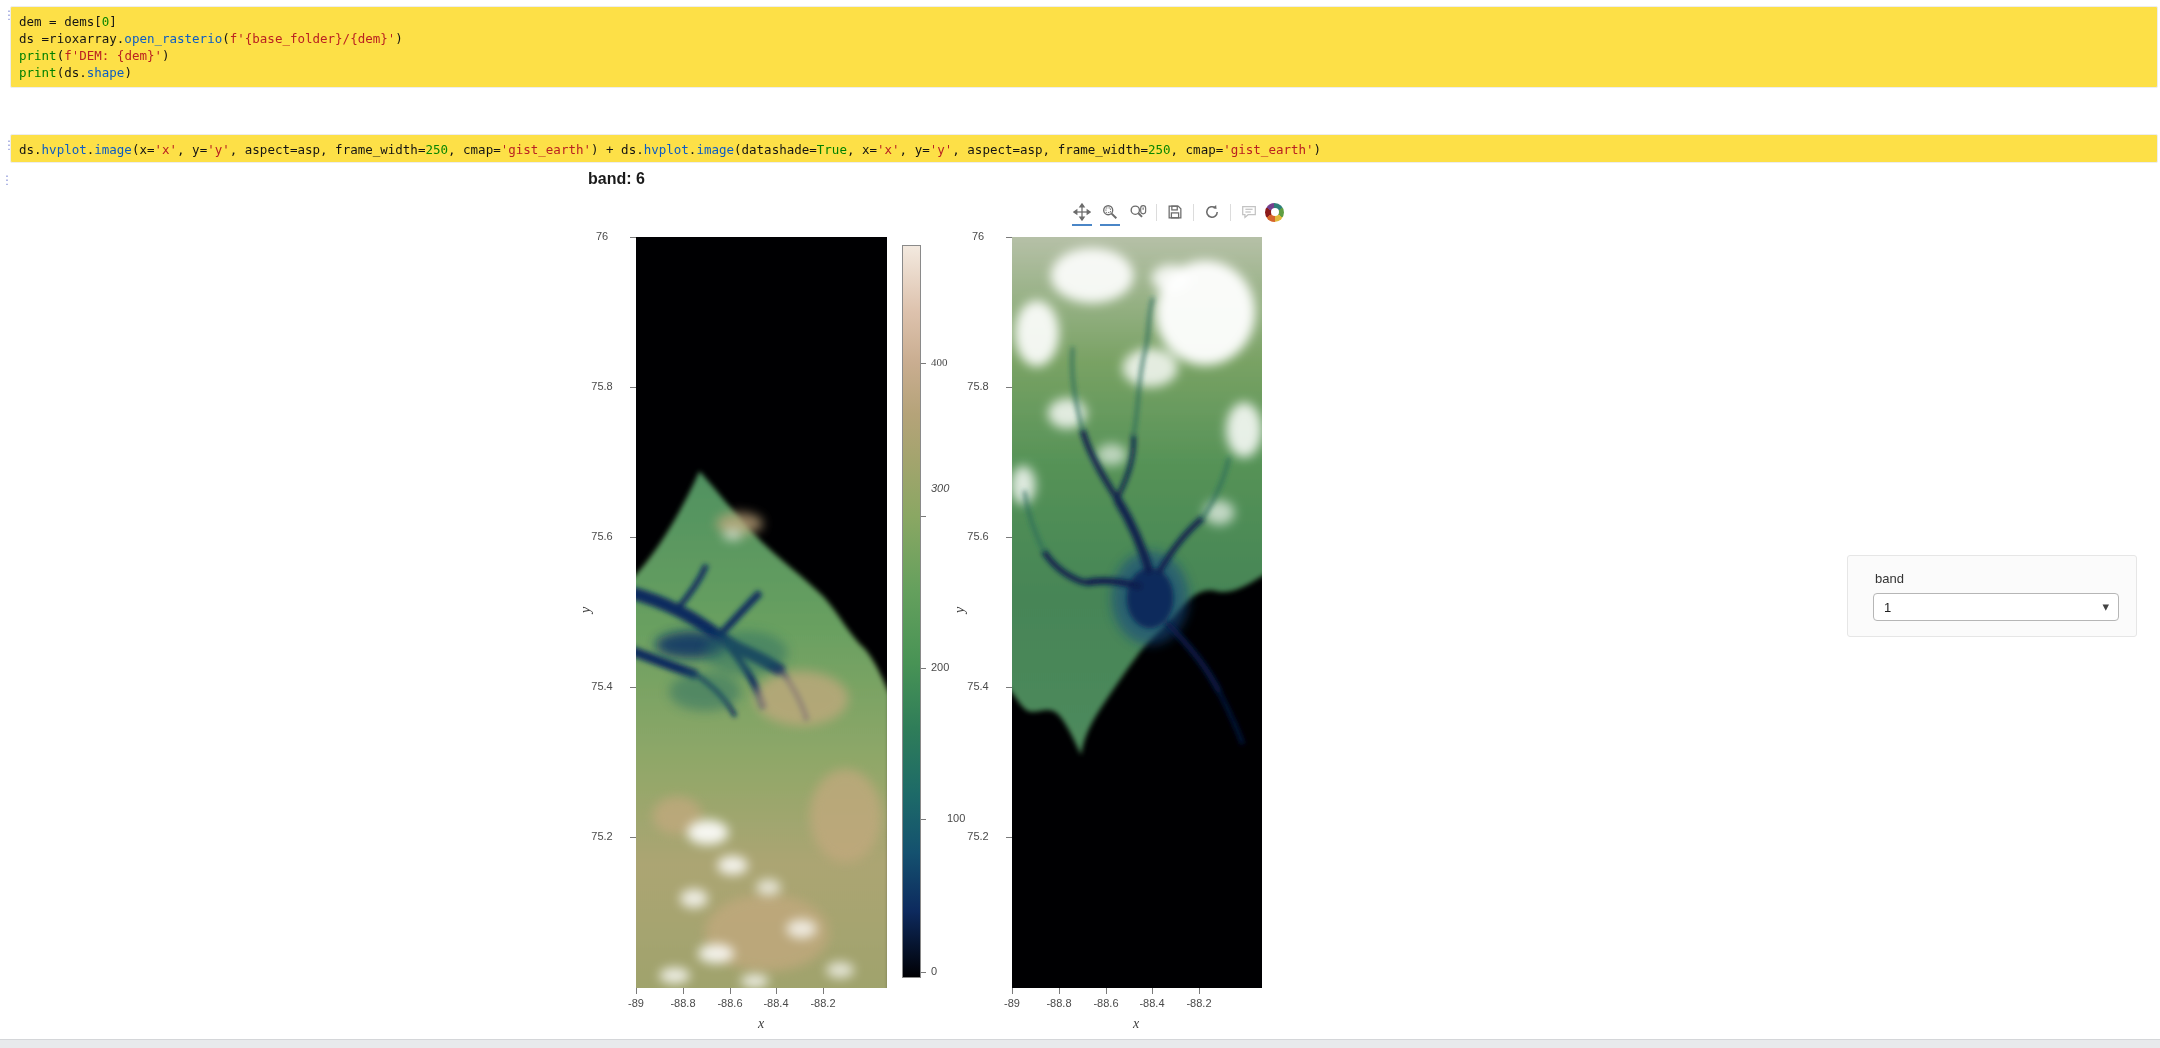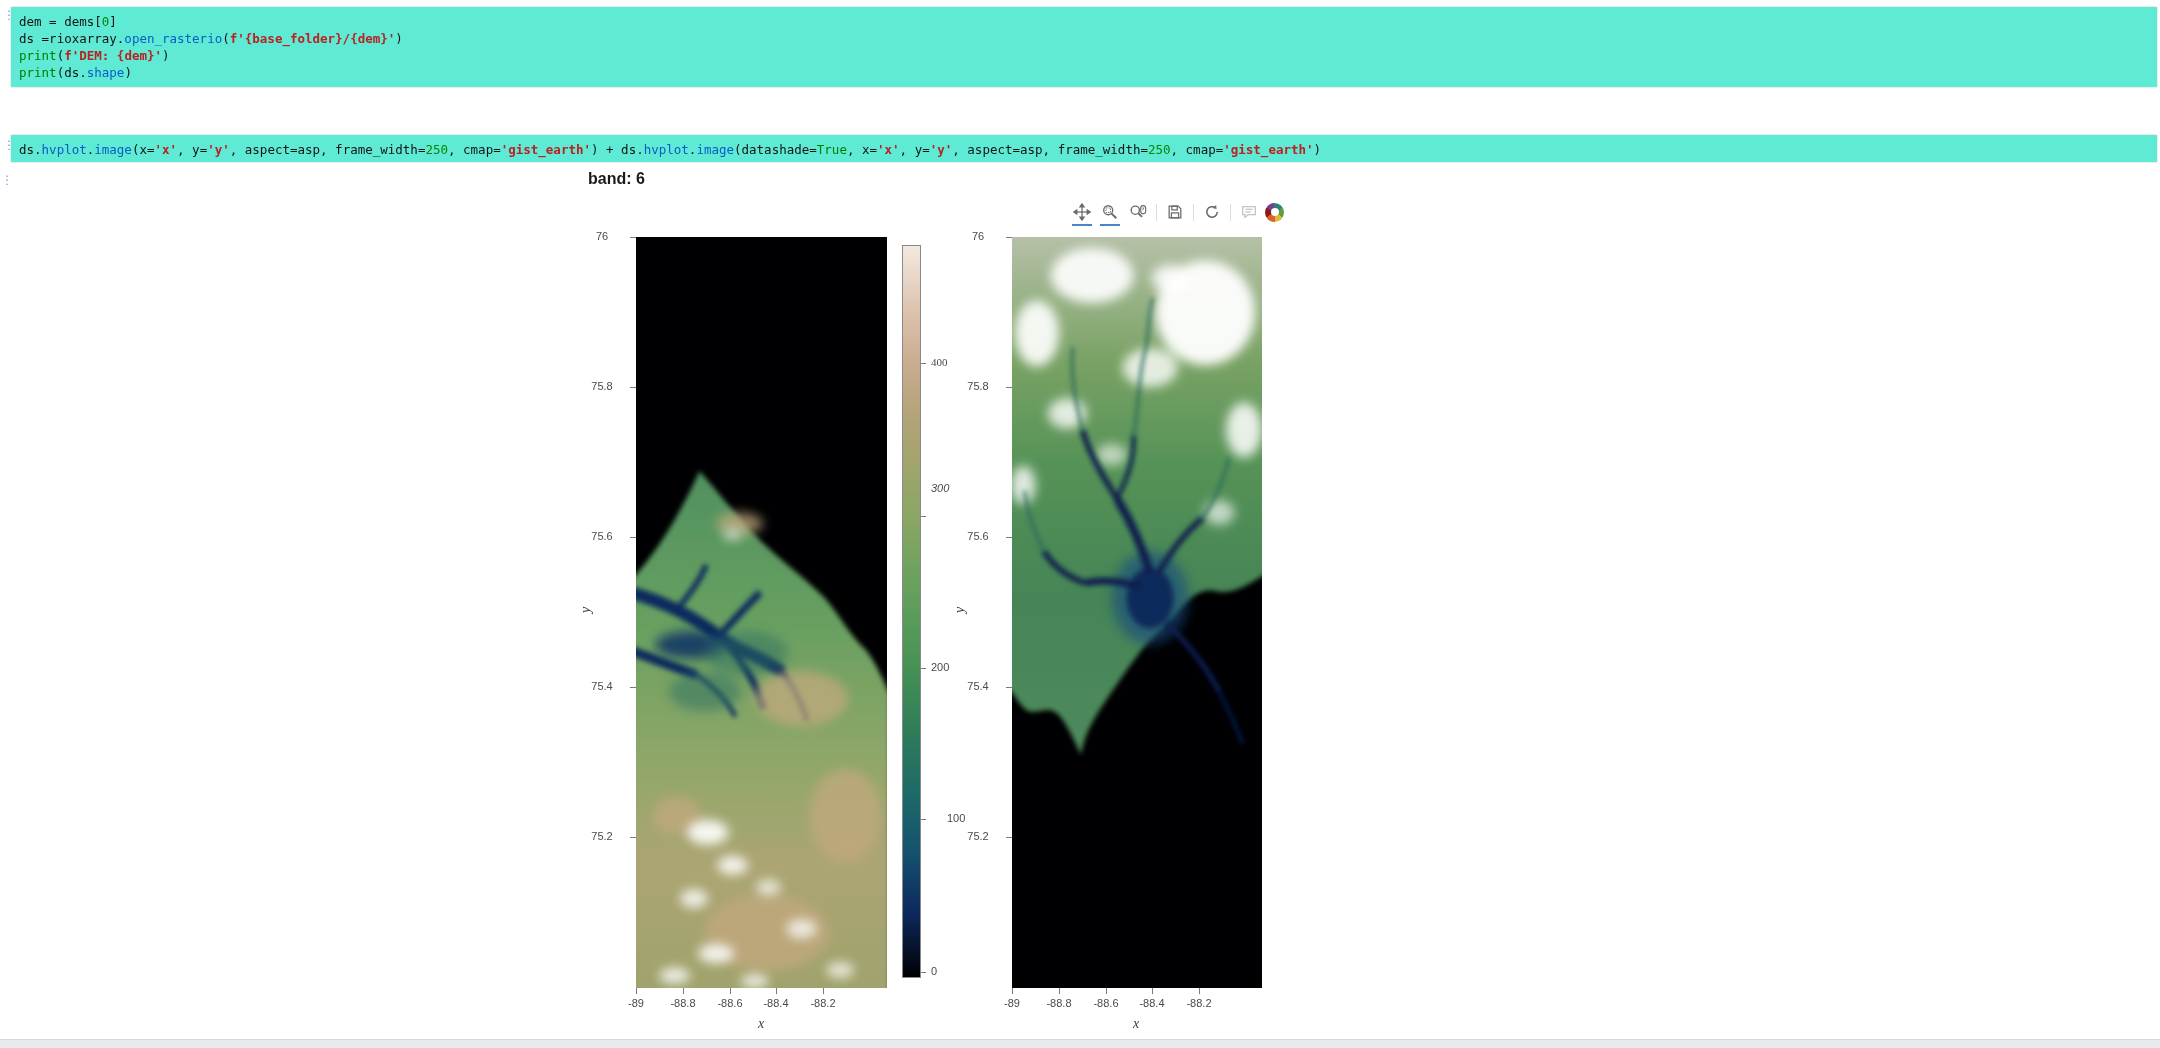--- a/index.html
+++ b/index.html
@@ -4,28 +4,28 @@
 <style>
   * { margin:0; padding:0; box-sizing:border-box; }
   html,body { background:#fff; }
   body { font-family:"Liberation Sans", sans-serif; }
   .page { position:relative; width:2160px; height:1048px; background:#ffffff; overflow:hidden; }
 
   
   .cell-marker { position:absolute; left:3px; font-size:12px; color:#8892d8; line-height:10px; cursor:grab; }
   .code-cell {
     position:absolute; left:10px; width:2148px;
-    background:#5eead4; border:1px solid #ededed; border-radius:2px;
+    background:#fde047; border:1px solid #ededed; border-radius:2px;
     padding:6px 8px; font-family:"DejaVu Sans Mono", monospace;
     font-size:12.5px; line-height:17px; color:#141414;
     white-space:pre; overflow:hidden;
   }
   .code-line { white-space:pre; }
   .tok-prop    { color:#0b5cc4; }
-  .tok-str     { color:#ba2121;font-weight:bold; }
+  .tok-str     { color:#ba2121; }
   .tok-num     { color:#0a8600; }
   .tok-builtin { color:#008000;margin-top:20px; }
   .tok-kw      { color:#008000; font-weight:normal; }
   .output-text {
     position:absolute; left:15px; font-family:"DejaVu Sans Mono", monospace;
     font-size:12.5px; line-height:17px; color:#141414; white-space:pre;
   }
 
   
   .plot-title { position:absolute; left:588px; top:170px; font-size:16px; font-weight:bold; color:#1a1a1a; }
@@ -316,16 +316,23 @@
   <div class="tickmark" style="left:1152px; top:988px; width:1px; height:6px;"></div>
   <div class="tickmark" style="left:1199px; top:988px; width:1px; height:6px;"></div>
   <span class="tick-label xl" style="left:982px; top:997px;">-89</span>
   <span class="tick-label xl" style="left:1029px; top:997px;">-88.8</span>
   <span class="tick-label xl" style="left:1076px; top:997px;">-88.6</span>
   <span class="tick-label xl" style="left:1122px; top:997px;">-88.4</span>
   <span class="tick-label xl" style="left:1169px; top:997px;">-88.2</span>
   <span class="axis-label rot" style="left:957px; top:602px;">y</span>
   <span class="axis-label xc" style="left:1106px; top:1016px;">x</span>
 
+  <div class="widget-panel">
+    <span class="widget-label">band</span>
+    <div class="select-box">
+      <span>1</span>
+      <span class="caret">▾</span>
+    </div>
+  </div>
 
   <div class="bottom-bar"></div>
 
 </div>
 
 </body></html>

